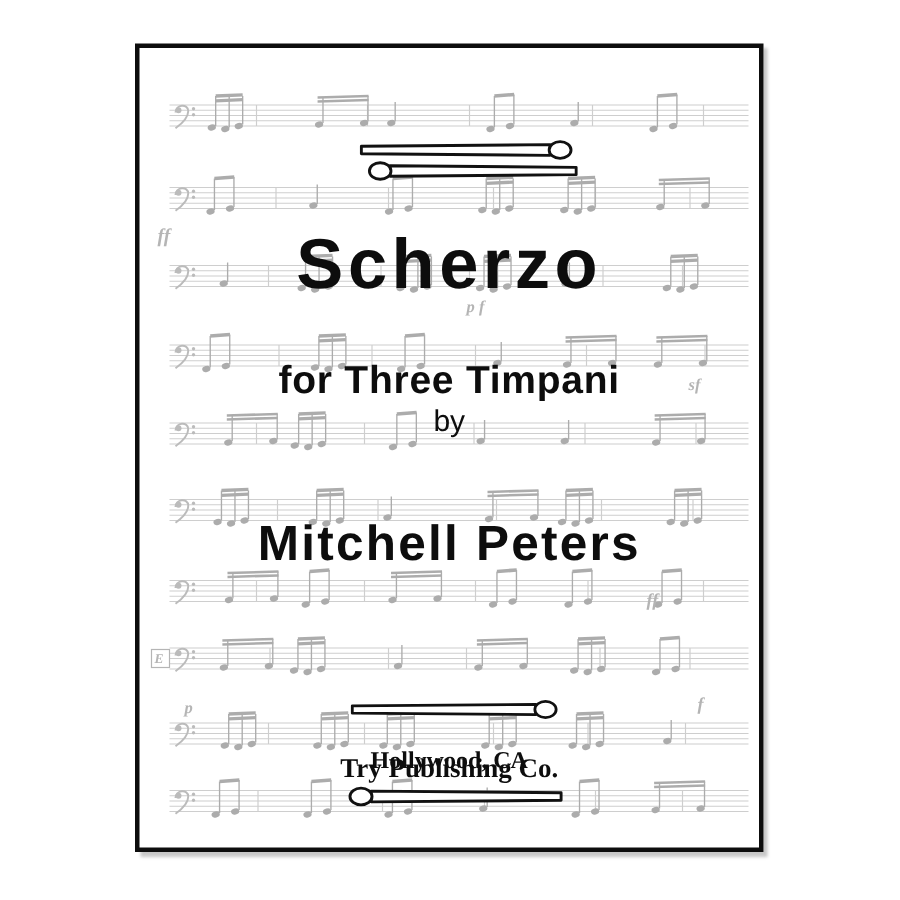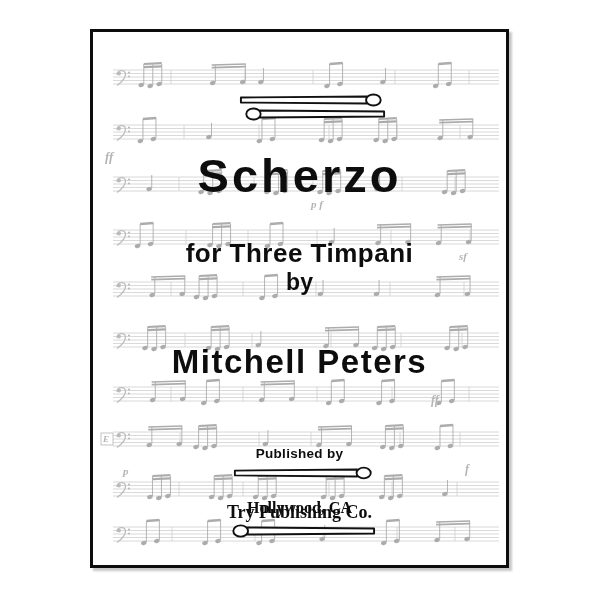--- a/index.html
+++ b/index.html
@@ -5,21 +5,21 @@
   html,body{margin:0;padding:0;background:#ffffff;}
   .stage{position:relative;width:596px;height:600px;background:#ffffff;overflow:hidden;
          font-family:"Liberation Sans",sans-serif;}
   .page{position:absolute;left:90px;top:29px;width:419px;height:539px;background:#ffffff;
         border:3px solid #0d0d0d;box-sizing:border-box;
         box-shadow:3px 3px 2px rgba(130,130,130,.45);}
   .bg-svg{position:absolute;left:0;top:0;width:413px;height:533px;}
   .txt{position:absolute;left:0;right:0;text-align:center;color:#0d0d0d;line-height:1.1;white-space:nowrap;}
   .title{top:118px;font-size:47px;font-weight:700;letter-spacing:3px;}
   .subtitle{top:171px;font-size:26px;font-weight:700;letter-spacing:.5px;margin-top:36px;}
-  .byline{top:238px;font-size:23px;font-weight:700;}
+  .byline{top:238px;font-size:20px;font-weight:400;}
   .author{top:312px;font-size:33px;font-weight:700;letter-spacing:1.5px;}
   .publishedby{top:415px;font-size:13.5px;font-weight:700;letter-spacing:.3px;}
   .publisher{top:471px;font-size:18px;font-weight:700;font-family:"Liberation Serif",serif;}
   .location{top:467px;font-size:16px;font-weight:700;font-family:"Liberation Serif",serif;}
   .mallet{position:absolute;height:16px;}
   .mallet svg{display:block;width:100%;height:100%;}
   .m1{left:146px;top:60px;width:144px;}
   .m2{left:151px;top:74px;width:142px;transform:scaleX(-1);}
   .m3{left:140px;top:433px;width:140px;}
   .m4{left:138px;top:491px;width:145px;transform:scaleX(-1);}
@@ -567,21 +567,20 @@
     <div class="mallet m2">
       <svg viewBox="0 0 150 16">
           <use href="#mallet-shape"></use>
         </svg>
     </div>
 
     <div class="txt title">Scherzo</div>
     <div class="txt subtitle">for Three Timpani</div>
     <div class="txt byline">by</div>
     <div class="txt author">Mitchell Peters</div>
-    <div class="txt publishedby">Published by</div>
 
     <div class="mallet m3">
       <svg viewBox="0 0 150 16">
           <use href="#mallet-shape"></use>
         </svg>
     </div>
 
     <div class="txt publisher">Try Publishing Co.</div>
     <div class="txt location">Hollywood, CA</div>
 

